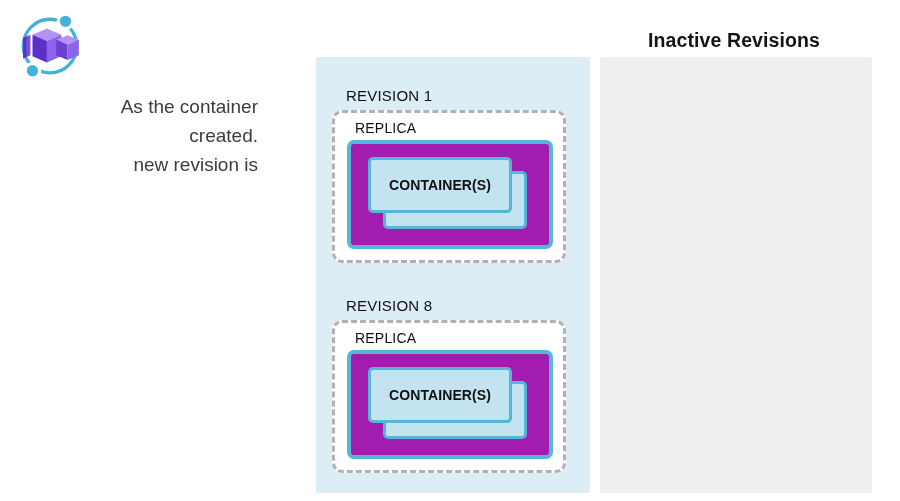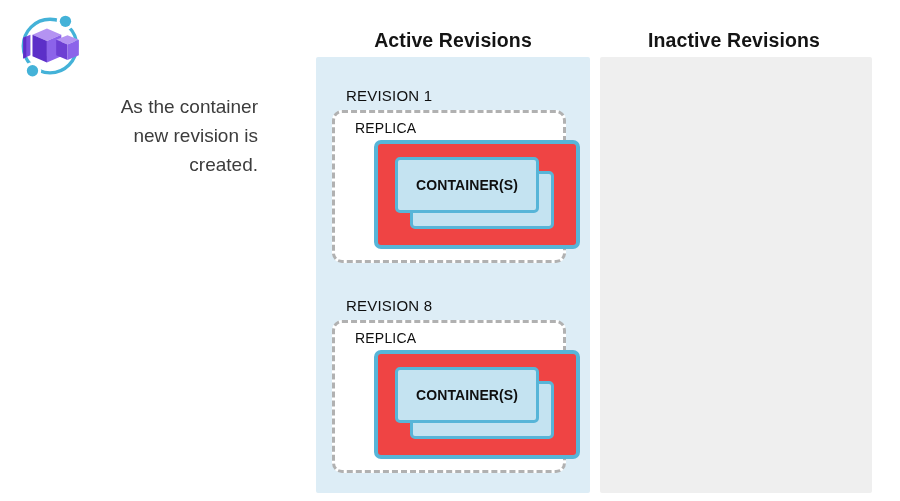--- a/index.html
+++ b/index.html
@@ -86,24 +86,23 @@
     font-weight: 400;
     color: #0f0f0f;
     letter-spacing: 0.2px;
   }
   .replica-box {
     position: absolute;
     left: 12px;
     top: 27px;
     width: 206px;
     height: 109px;
-    background: #ef4444;
+    background: #a21caf;
     border: 4px solid #57b5d8;
     border-radius: 7px;
-    margin-left: 27px;
   }
   .container-card {
     position: absolute;
     width: 144px;
     height: 56px;
     background: #c4e3f1;
     border: 3px solid #57b5d8;
     border-radius: 5px;
   }
   .container-card.back  { left: 32px; top: 27px; height: 58px; }
@@ -141,25 +140,24 @@
 
       <circle cx="48" cy="10" r="8.5" fill="#ffffff"></circle>
       <circle cx="48" cy="10" r="5.5" fill="#44b2d8"></circle>
       <circle cx="16" cy="58" r="8.5" fill="#ffffff"></circle>
       <circle cx="16" cy="58" r="5.5" fill="#44b2d8"></circle>
     </svg>
   </div>
 
   <div class="caption">
     <div><span>As the container</span></div>
+    <div><span>created.</span></div>
     <div><span>new revision is</span></div>
-    <div><span>created.</span></div>
   </div>
 
-  <div class="col-header active">Active Revisions</div>
   <div class="col-header inactive">Inactive Revisions</div>
 
   <div class="panel active">
 
     <div class="revision rev1">
       <div class="rev-label">REVISION 1</div>
       <div class="dashed-box">
         <div class="replica-label">REPLICA</div>
         <div class="replica-box">
           <div class="container-card back"></div>

